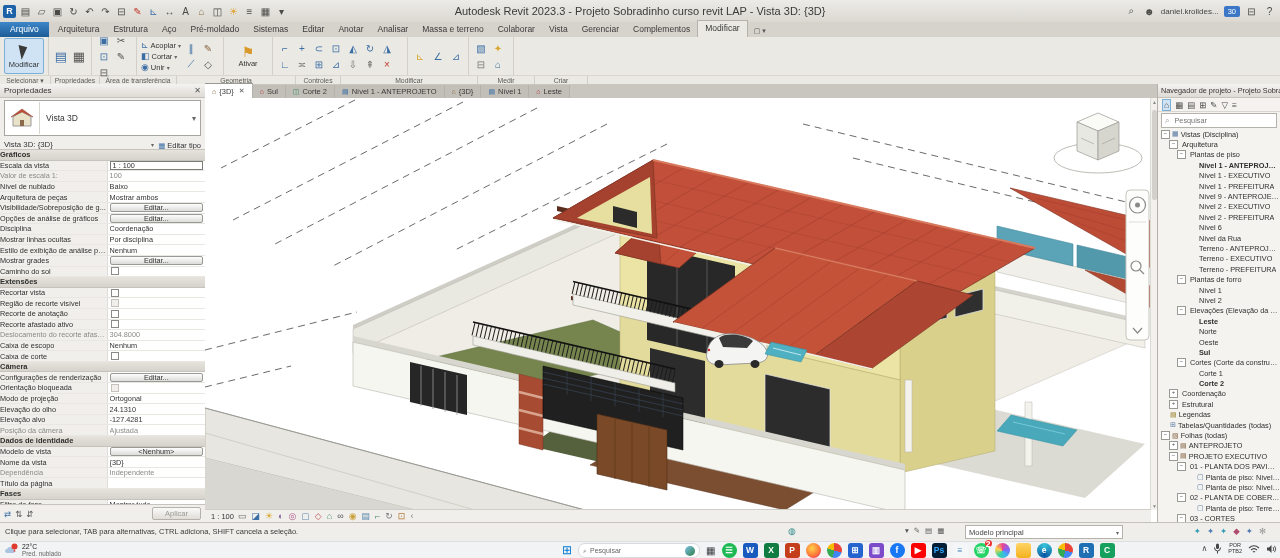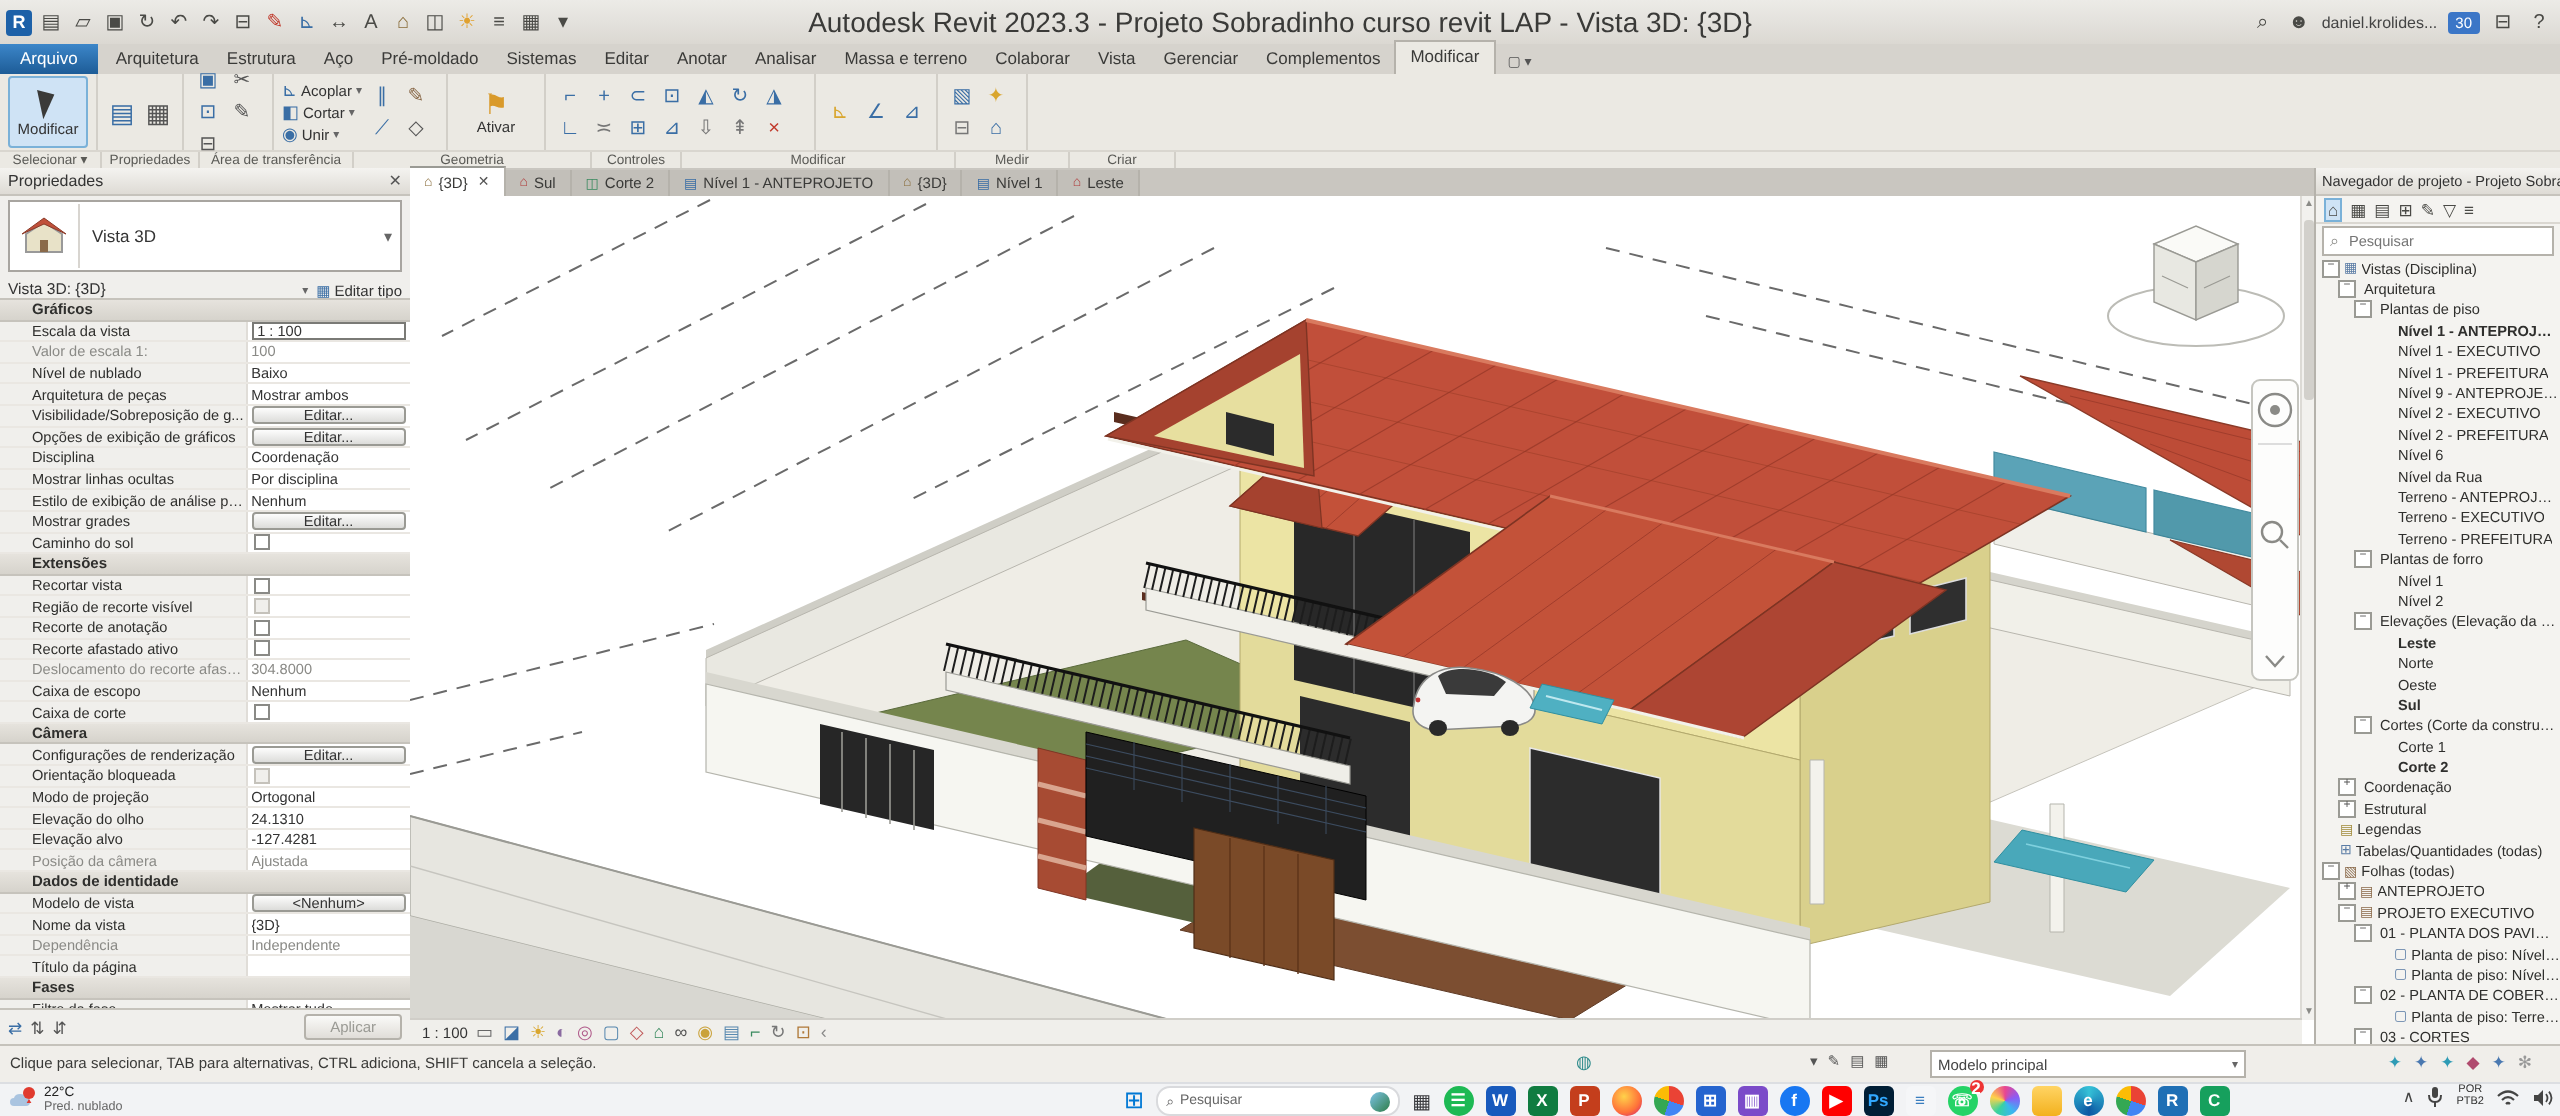--- a/index.html
+++ b/index.html
@@ -7,21 +7,21 @@
        font-family:"Liberation Sans",sans-serif;font-size:8px;color:#333;
        -webkit-font-smoothing:antialiased;}
   
   .titlebar{position:absolute;left:0;top:0;width:1280px;height:22px;
             background:linear-gradient(#ecebe7,#dbd8d2);border-bottom:1px solid #c6c3bc;
             display:flex;align-items:center;}
   .qat{display:flex;align-items:center;gap:3px;padding-left:3px;}
   .qicon{width:13px;height:13px;display:flex;align-items:center;justify-content:center;
          font-size:10px;color:#4a4a46;cursor:default;}
   .qicon.logo{background:#1d61a8;color:#fff;font-weight:bold;border-radius:2px;font-size:9px;}
-  .tb-title{position:absolute;left:0;right:0;text-align:center;font-size:14px;color:#3a3a38;pointer-events:none;}
+  .tb-title{position:absolute;left:0;right:0;text-align:center;font-size:11px;color:#3a3a38;pointer-events:none;}
   .tb-right{position:absolute;right:4px;top:0;height:22px;display:flex;align-items:center;gap:5px;font-size:8px;color:#444;}
   .tb-badge{background:#3b76c7;color:#fff;border-radius:2px;padding:1px 4px;font-size:7.5px;}
   
   .tabrow{position:absolute;left:0;top:22px;width:1280px;height:15px;background:#d6d3cd;
           display:flex;align-items:flex-end;font-size:8.5px;}
   .ftab{background:linear-gradient(#3c86c9,#1d5c97);color:#fff;padding:2px 10px;height:11px;margin-right:2px;}
   .rtab{padding:2px 7px;height:11px;color:#3a3a38;white-space:nowrap;}
   .rtab.active{background:#ebe9e3;border:1px solid #b5b2ab;border-bottom:none;height:12px;}
   .rtab-extra{padding:2px 6px;color:#555;font-size:7px;}
   
@@ -54,21 +54,21 @@
   .typebox{height:34px;margin:2px 4px;background:#fff;border:1px solid #a8a5a0;display:flex;align-items:center;}
   .typebox .img{width:34px;height:32px;border-right:1px solid #d8d5d0;display:flex;align-items:center;justify-content:center;}
   .typebox .tname{padding-left:6px;font-size:8.5px;}
   .typebox .tcaret{margin-left:auto;padding-right:4px;color:#666;}
   .instrow{height:14px;display:flex;align-items:center;padding:0 4px;gap:4px;}
   .instsel{flex:1;display:flex;align-items:center;font-size:7.8px;color:#333;border-bottom:1px solid #c6c3bc;height:12px;}
   .instsel .caret{margin-left:auto;}
   .edittype{display:flex;align-items:center;gap:2px;font-size:7.5px;color:#333;}
   .prows{position:absolute;top:65px;bottom:17px;left:0;right:0;overflow:hidden;border-top:1px solid #c6c3bc;}
   .prow{display:flex;height:9.6px;align-items:center;border-bottom:1px solid #eae7e2;font-size:7.3px;}
-  .plabel{width:52%;padding-left:16px;white-space:nowrap;overflow:hidden;text-overflow:ellipsis;color:#2f2f2d;}
+  .plabel{width:52%;padding-left:0;white-space:nowrap;overflow:hidden;text-overflow:ellipsis;color:#2f2f2d;}
   .pval{flex:1;height:100%;background:#fff;border-left:1px solid #e0ddd8;display:flex;align-items:center;padding:0 2px;overflow:hidden;}
   .pval-text{white-space:nowrap;overflow:hidden;width:100%;}
   .pcheck{display:none;width:6px;height:6px;border:1px solid #8a8a86;background:#fff;margin-left:1px;}
   .prow[data-kind="header"]{background:linear-gradient(#e6e3dd,#d6d3cc);font-weight:bold;font-size:7.5px;border-bottom:1px solid #c6c3bc;}
   .prow[data-kind="header"] .plabel{width:100%;}
   .prow[data-kind="button"] .pval-text{border:1px solid #9a9a94;background:linear-gradient(#fdfdfd,#dcdcda);
        text-align:center;border-radius:2px;height:7px;line-height:7px;}
   .prow[data-kind="input"] .pval-text{border:1px solid #7a7a76;background:#fff;height:7px;line-height:7px;padding-left:2px;}
   .prow[data-kind="muted"] .plabel,.prow[data-kind="muted"] .pval-text{color:#8a8a86;}
   .prow[data-kind="check"] .pcheck{display:inline-block;}
@@ -480,21 +480,21 @@
 
           <div class="prow" data-kind="button">
             <div class="plabel">Visibilidade/Sobreposição de g...</div>
             <div class="pval">
               <span class="pval-text">Editar...</span>
 
             </div>
           </div>
 
           <div class="prow" data-kind="button">
-            <div class="plabel">Opções de exibição de gráficos</div>
+            <div class="plabel">Opções de análise de gráficos</div>
             <div class="pval">
               <span class="pval-text">Editar...</span>
 
             </div>
           </div>
 
           <div class="prow" data-kind="text">
             <div class="plabel">Disciplina</div>
             <div class="pval">
               <span class="pval-text">Coordenação</span>

